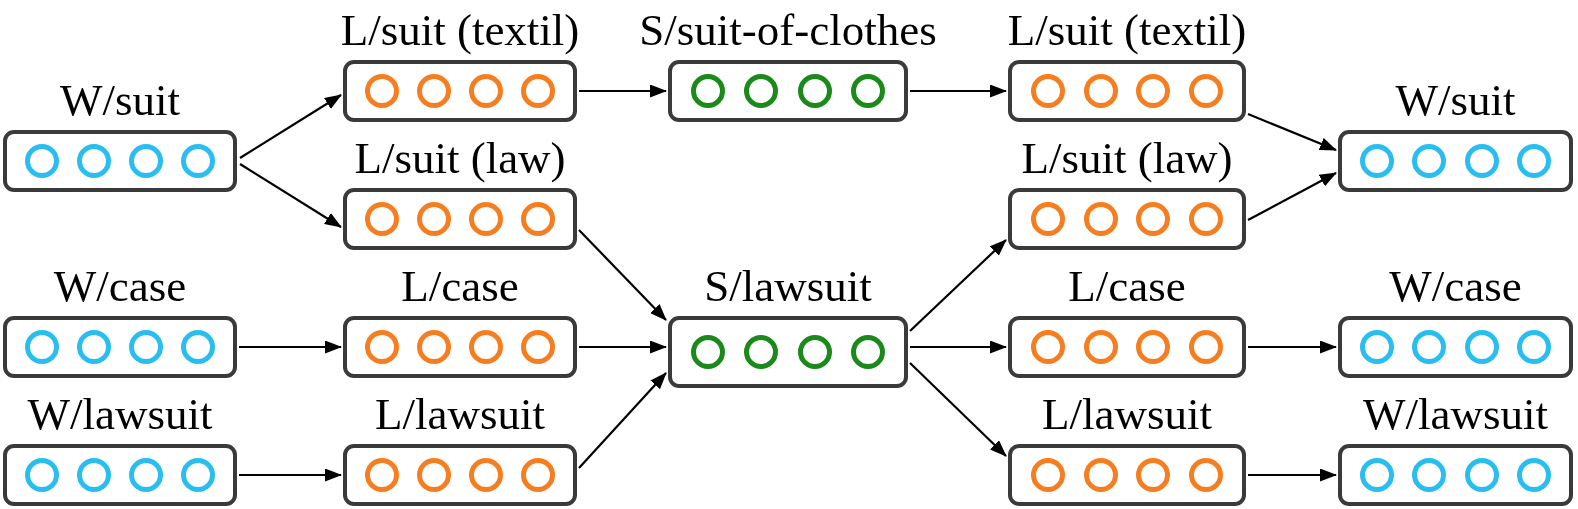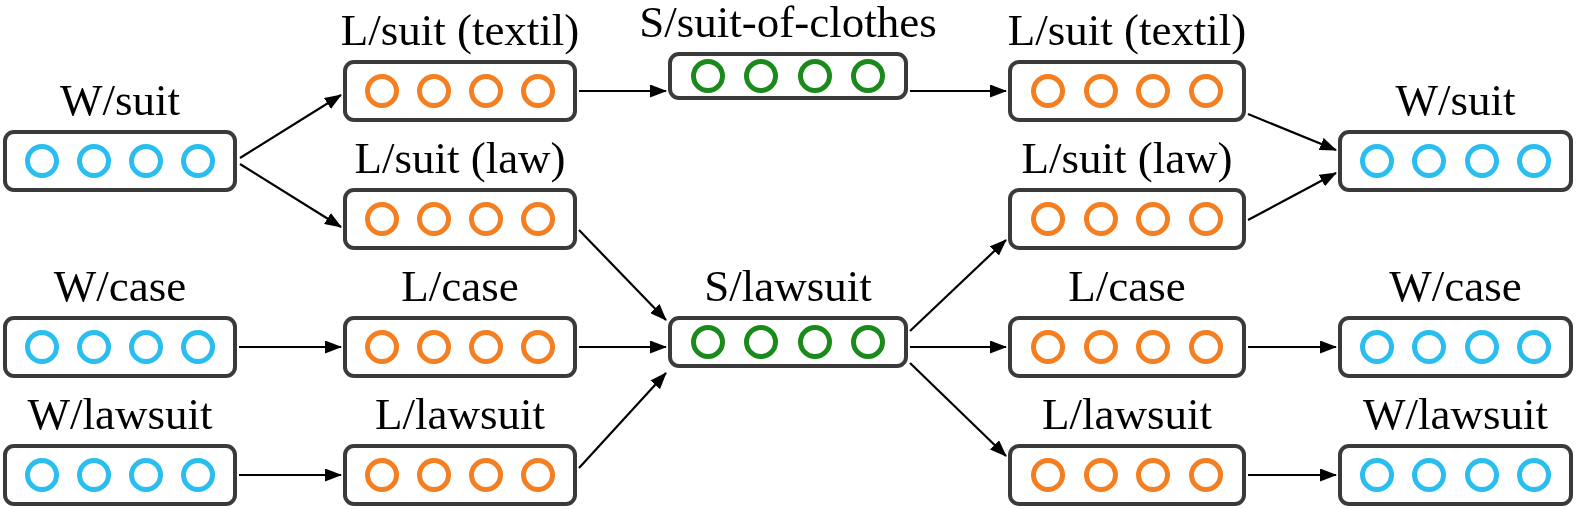--- a/index.html
+++ b/index.html
@@ -138,30 +138,30 @@
   <div class="node lemma" style="left:343px; top:444px; width:234px; height:62px;">
     <div class="node-label">L/lawsuit</div>
     <div class="node-box">
       <span class="unit"></span>
         <span class="unit"></span>
         <span class="unit"></span>
         <span class="unit"></span>
     </div>
   </div>
 
-  <div class="node synset" style="left:668px; top:52px; width:240px; height:48px;">
+  <div class="node synset" style="left:668px; top:60px; width:240px; height:62px;">
     <div class="node-label">S/suit-of-clothes</div>
     <div class="node-box">
       <span class="unit"></span>
         <span class="unit"></span>
         <span class="unit"></span>
         <span class="unit"></span>
     </div>
   </div>
-  <div class="node synset" style="left:668px; top:316px; width:240px; height:52px;">
+  <div class="node synset" style="left:668px; top:316px; width:240px; height:72px;">
     <div class="node-label">S/lawsuit</div>
     <div class="node-box">
       <span class="unit"></span>
         <span class="unit"></span>
         <span class="unit"></span>
         <span class="unit"></span>
     </div>
   </div>
 
   <div class="node lemma" style="left:1008px; top:60px; width:238px; height:62px;">

